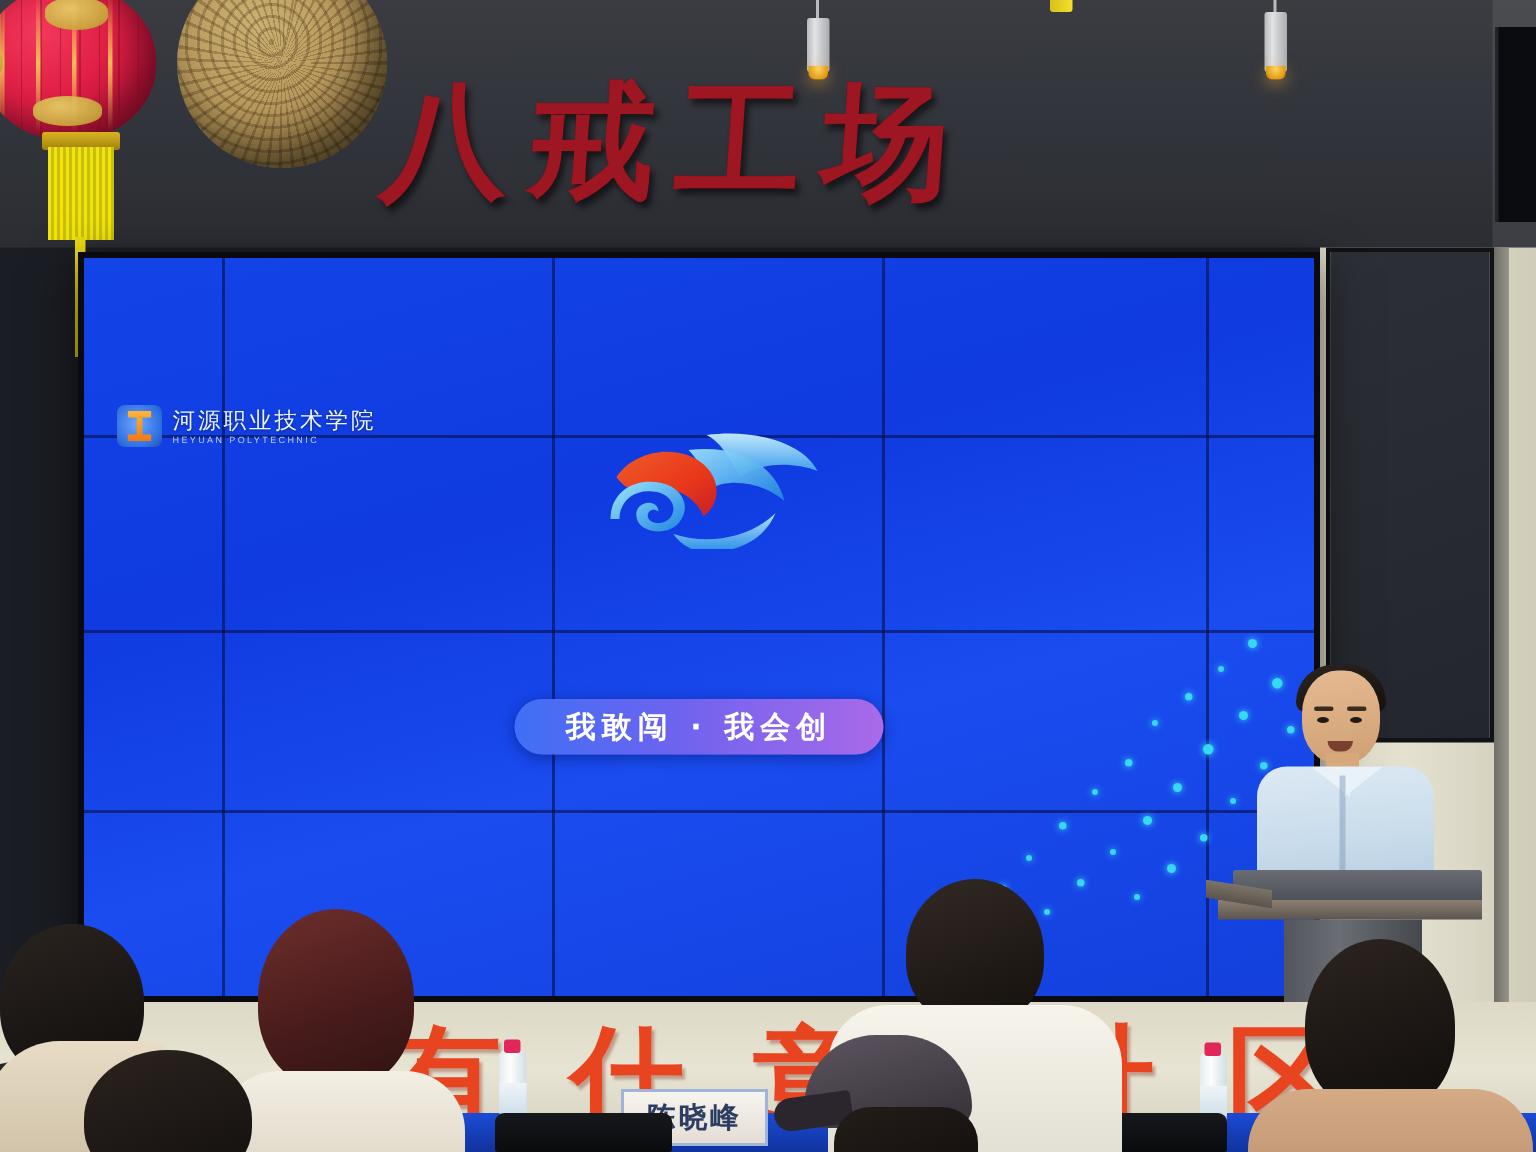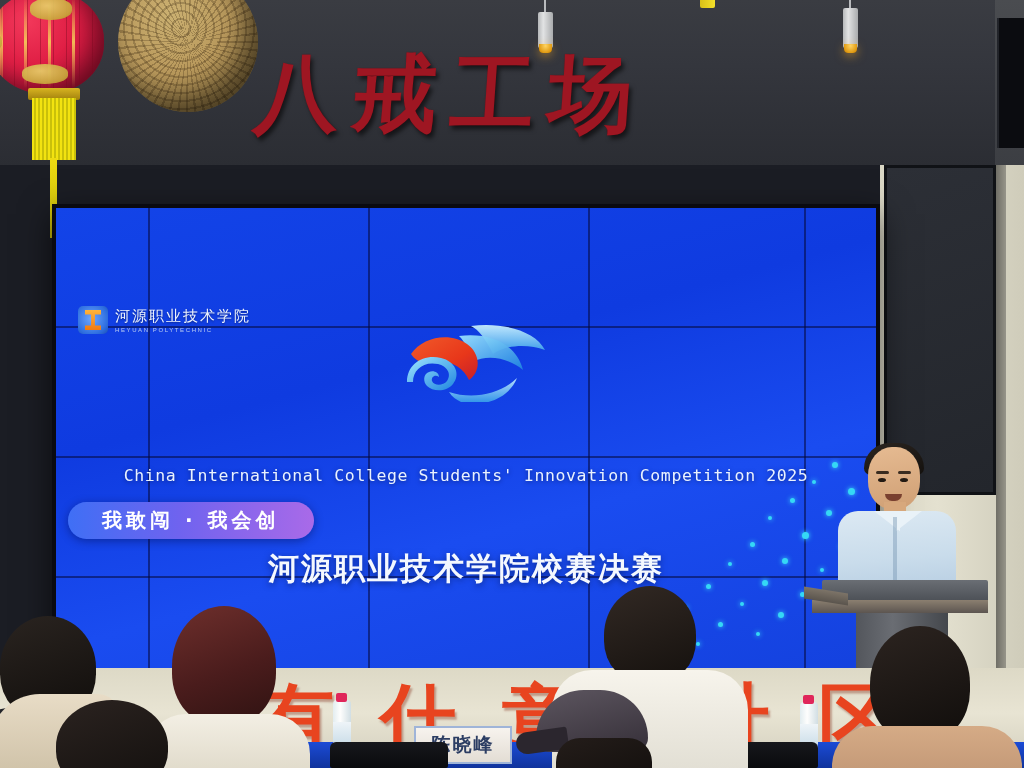--- a/index.html
+++ b/index.html
@@ -95,21 +95,20 @@
     text-shadow:3px 4px 4px rgba(0,0,0,.55), 0 0 1px #7e1019;
     white-space:nowrap; line-height:105px;
     transform:skewX(-4deg);
   }
 
   
   .videowall {
     position:absolute; left:52px; top:168px; width:828px; height:500px;
     background:#0a0a10; padding:4px;
     box-shadow:0 10px 30px rgba(0,0,0,.6);
-    margin-top:36px;
   }
   .screen {
     position:relative; width:100%; height:100%; overflow:hidden;
     background:linear-gradient(165deg,#1344e8 0%,#0f3be0 35%,#1a4cf0 62%,#1340dc 100%);
   }
   .seam-v, .seam-h { position:absolute; background:rgba(5,10,60,.55); }
   .seam-v { width:2px; top:0; bottom:0; }
   .seam-h { height:2px; left:0; right:0; }
 
   
@@ -140,21 +139,21 @@
     font-family:"DejaVu Sans", sans-serif;
     font-size:44px; font-weight:700; color:#f2f7ff; letter-spacing:3px;
     text-shadow:0 2px 7px rgba(0,20,80,.65);
   }
   .title-en {
     position:absolute; left:0; right:0; top:258px; text-align:center;
     font-family:"DejaVu Sans Mono", monospace;
     font-size:16.5px; color:#eaf2ff; letter-spacing:.6px;
     text-shadow:0 1px 4px rgba(0,20,80,.6);
   }
-  .slogan-wrap { position:absolute; left:12px; right:0; top:294px; text-align:left; }
+  .slogan-wrap { position:absolute; left:0; right:0; top:294px; text-align:center; }
   .slogan {
     display:inline-block; padding:5px 34px; border-radius:20px;
     background:linear-gradient(90deg,#3f6ff5 0%,#6f63ef 45%,#a96ae8 100%);
     font-family:"DejaVu Sans", sans-serif;
     font-size:20px; font-weight:700; color:#ffffff; letter-spacing:4px;
     box-shadow:0 2px 10px rgba(0,10,70,.45);
   }
   .subtitle-cn {
     position:absolute; left:0; right:0; top:340px; text-align:center;
     font-family:"DejaVu Sans", sans-serif;
@@ -376,25 +375,23 @@
             </linearGradient>
           </defs>
           <path d="M82 6 C112 2 146 10 156 30 C140 24 118 24 104 34 C96 18 90 10 82 6 Z" fill="url(#gC2)" opacity="0.95"></path>
           <path d="M70 16 C104 12 128 26 134 50 C120 38 98 34 84 42 C80 30 76 22 70 16 Z" fill="url(#gC1)" opacity="0.92"></path>
           <path d="M22 34 C34 16 62 12 78 24 C92 34 92 52 80 60 C74 46 58 38 40 42 C32 44 26 40 22 34 Z" fill="url(#gO)"></path>
           <path d="M18 62 C18 44 34 34 52 38 C66 41 72 54 64 64 C58 72 44 72 38 66 C34 62 34 54 40 52 C44 50 50 52 50 57 C46 54 42 57 43 61 C45 66 54 66 58 61 C63 54 58 46 49 44 C34 41 24 50 24 62 Z" fill="url(#gC1)"></path>
           <path d="M60 72 C84 80 112 74 128 58 C120 78 96 88 72 82 C68 80 63 77 60 72 Z" fill="url(#gC2)" opacity="0.9"></path>
         </svg>
       </div>
 
-      <div class="title-en">China International College Students' Innovation Competition 2025</div>
       <div class="slogan-wrap">
         <span class="slogan">我敢闯 · 我会创</span>
       </div>
-      <div class="subtitle-cn">河源职业技术学院校赛决赛</div>
     </div>
   </div>
 
   <div class="speaker">
     <div class="sp-hair"></div>
     <div class="sp-head"></div>
     <div class="sp-brow" style="left:40px; top:24px;"></div>
     <div class="sp-brow" style="left:62px; top:24px;"></div>
     <div class="sp-eye" style="left:42px; top:31px;"></div>
     <div class="sp-eye" style="left:64px; top:31px;"></div>

